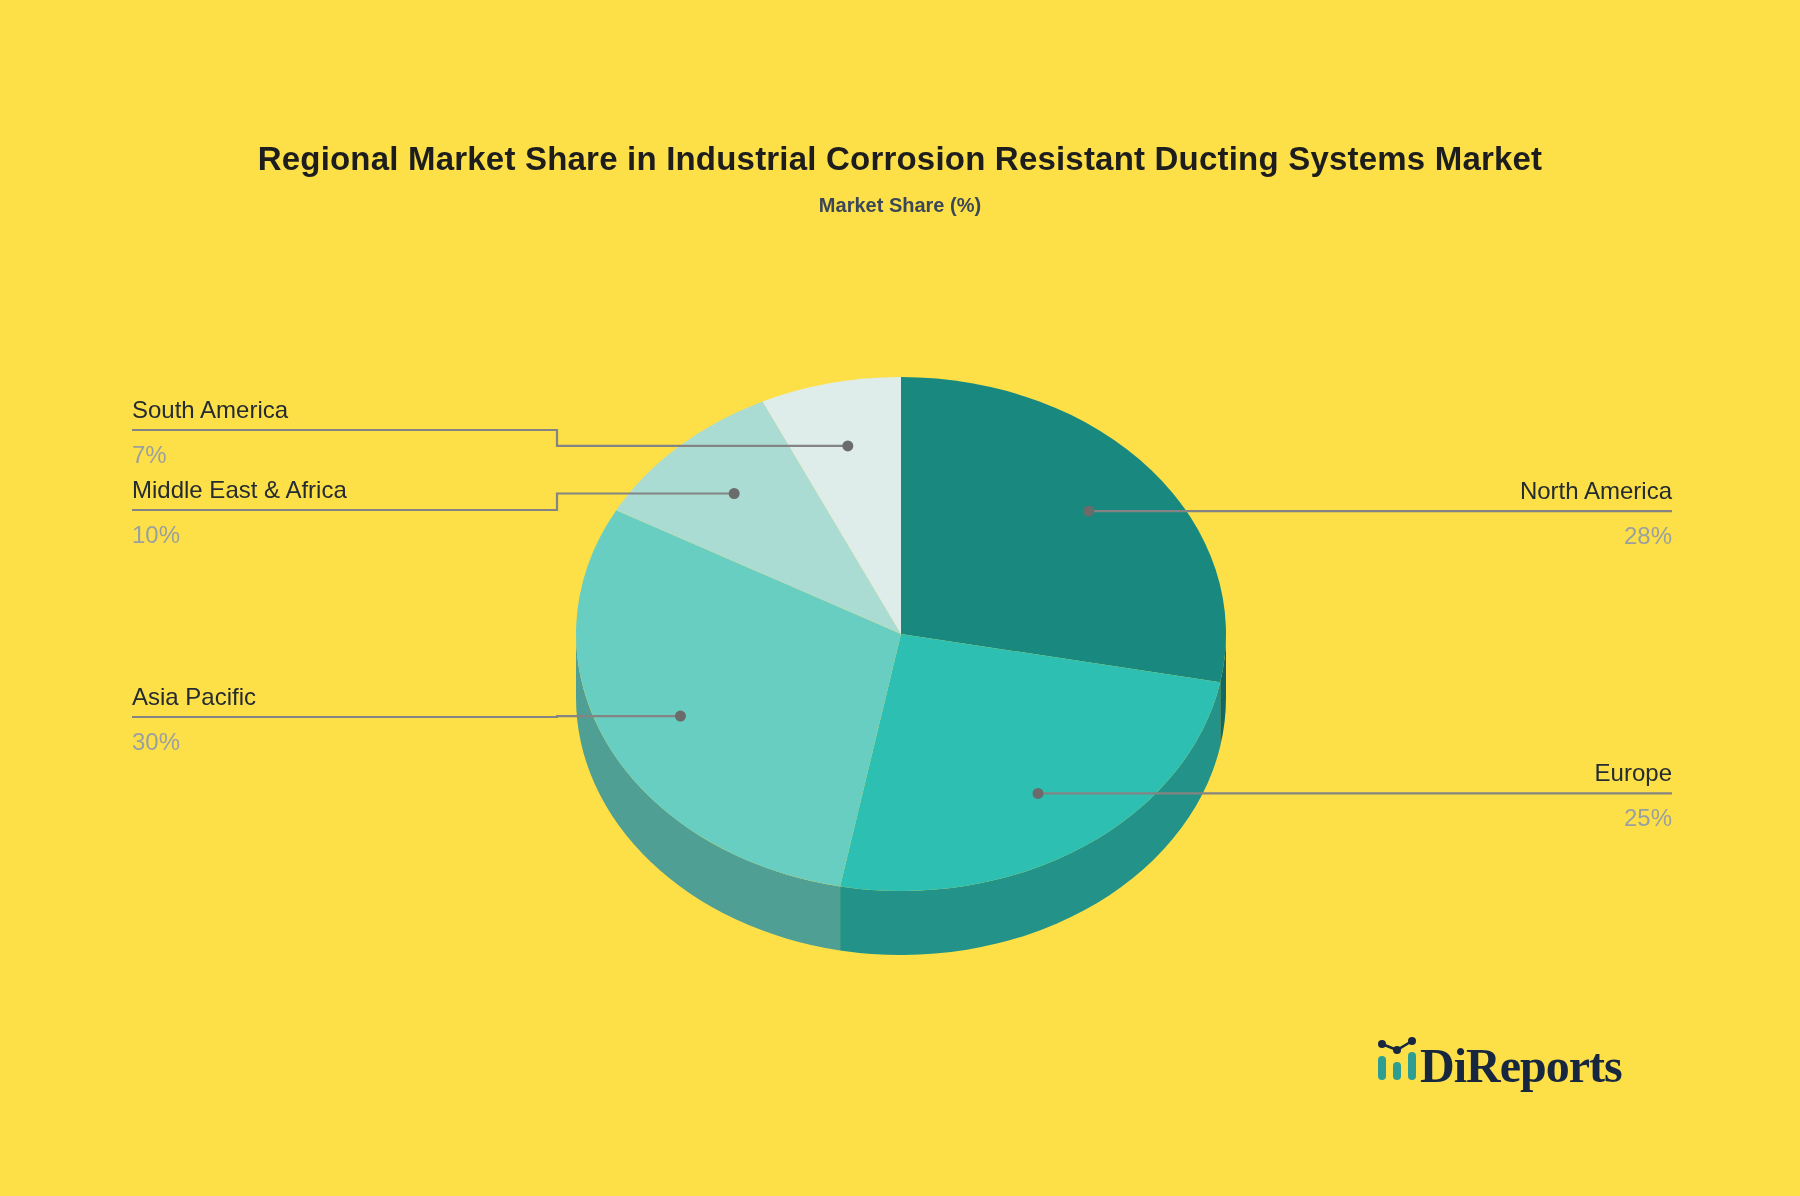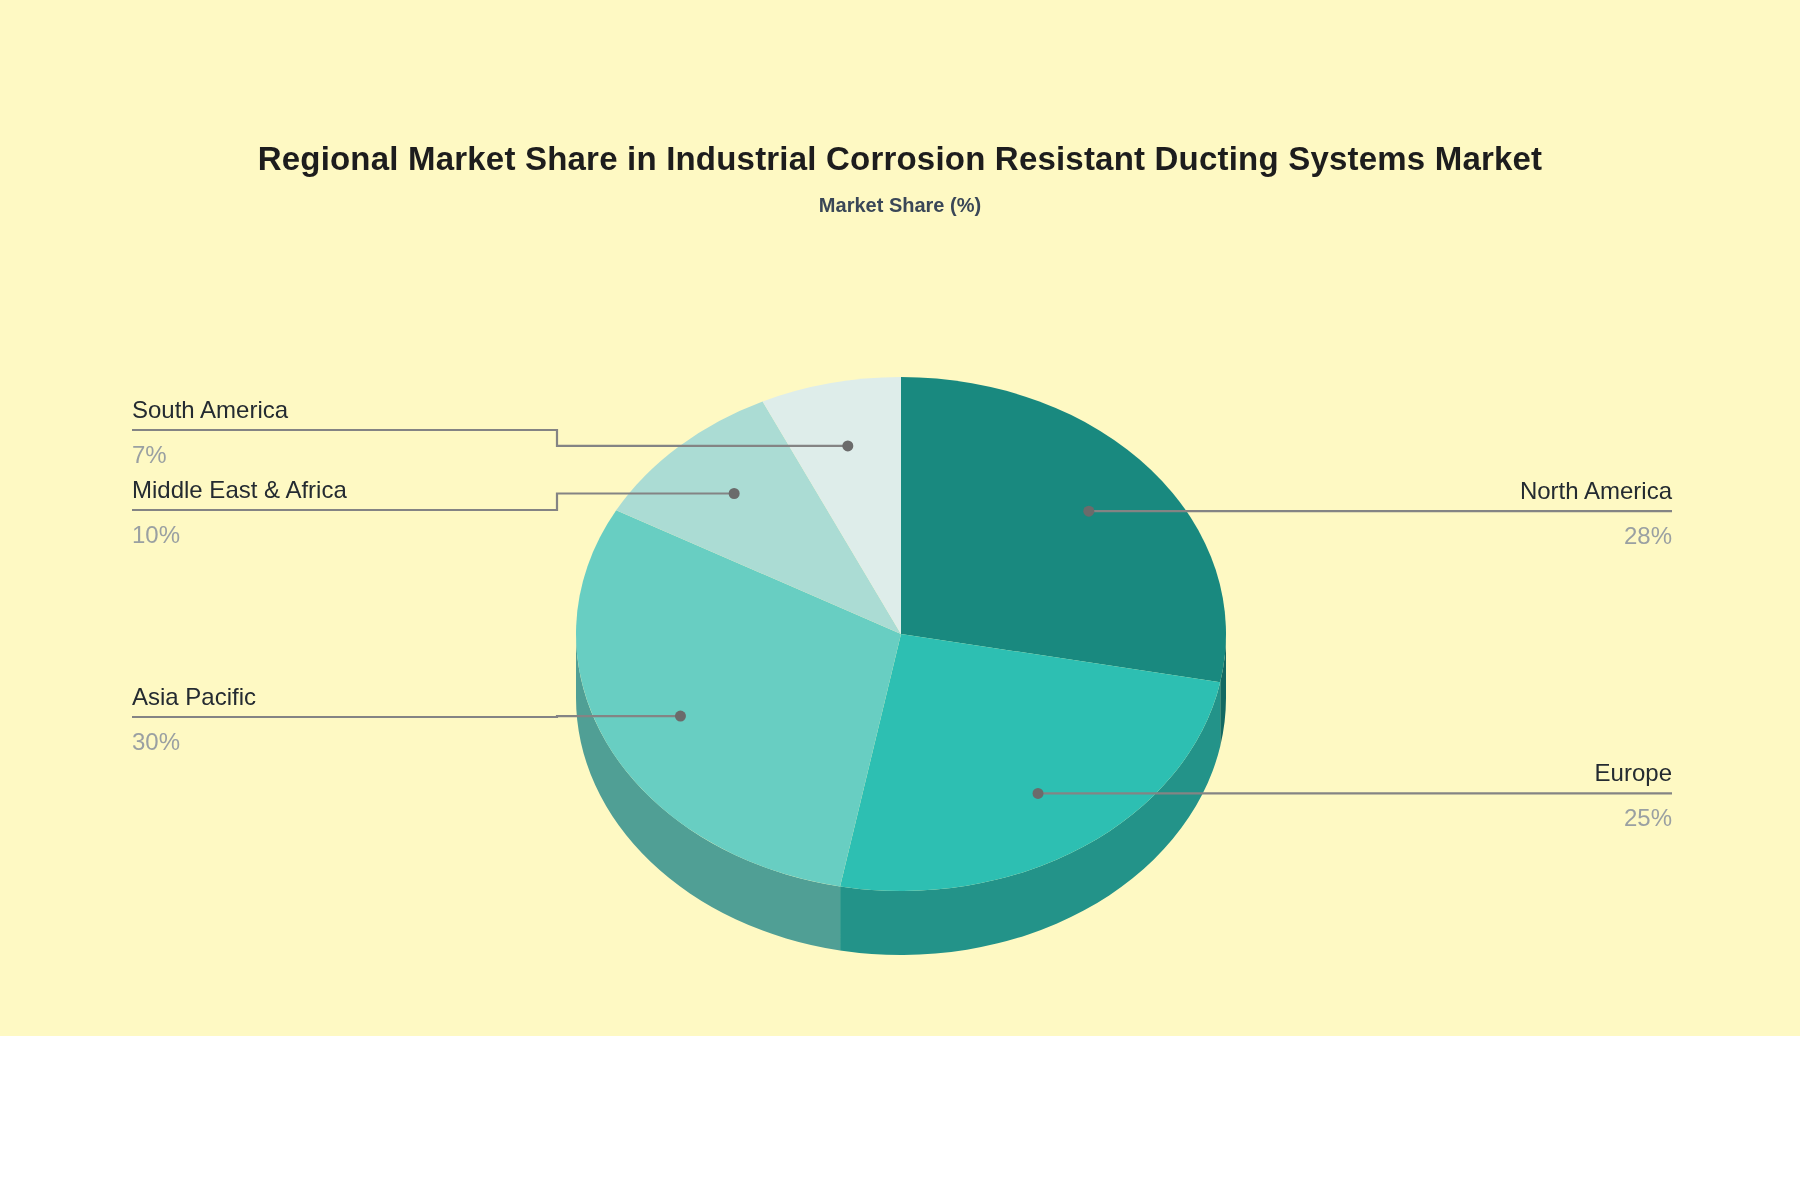--- a/index.html
+++ b/index.html
@@ -1,17 +1,17 @@
 <!DOCTYPE html>
 <html><head>
 <meta charset="utf-8">
 <style>
   html,body{margin:0;padding:0;background:#ffffff;}
   .stage{
-    position:relative;width:1800px;height:1036px;background:#fef9c3;overflow:hidden;
+    position:relative;width:1800px;height:1196px;background:#fde047;overflow:hidden;
     font-family:"Liberation Sans",sans-serif;
   }
   #pie-svg{position:absolute;left:0;top:0;}
   .chart-title{
     position:absolute;left:0;right:0;top:141px;text-align:center;
     font-size:33px;font-weight:700;color:#1d1d1d;letter-spacing:.2px;line-height:1.1;
   }
   .chart-subtitle{
     position:absolute;left:0;right:0;top:194px;text-align:center;
     font-size:20px;font-weight:700;color:#3a4757;line-height:1.1;
@@ -68,14 +68,15 @@
   <svg class="logo-icon" width="44" height="46" viewBox="0 0 44 46">
     <rect x="2" y="20" width="8" height="24" rx="4" fill="#2F9E92"></rect>
     <rect x="17" y="26" width="8" height="18" rx="4" fill="#2F9E92"></rect>
     <rect x="32" y="16" width="8" height="28" rx="4" fill="#2F9E92"></rect>
     <polyline points="6,8 21,14 36,5" fill="none" stroke="#182740" stroke-width="2.5"></polyline>
     <circle cx="6" cy="8" r="4" fill="#182740"></circle>
     <circle cx="21" cy="14" r="4" fill="#182740"></circle>
     <circle cx="36" cy="5" r="4" fill="#182740"></circle>
   </svg>
 
+  <span class="logo-text">DiReports</span>
 
 </div>
 
 </body></html>

